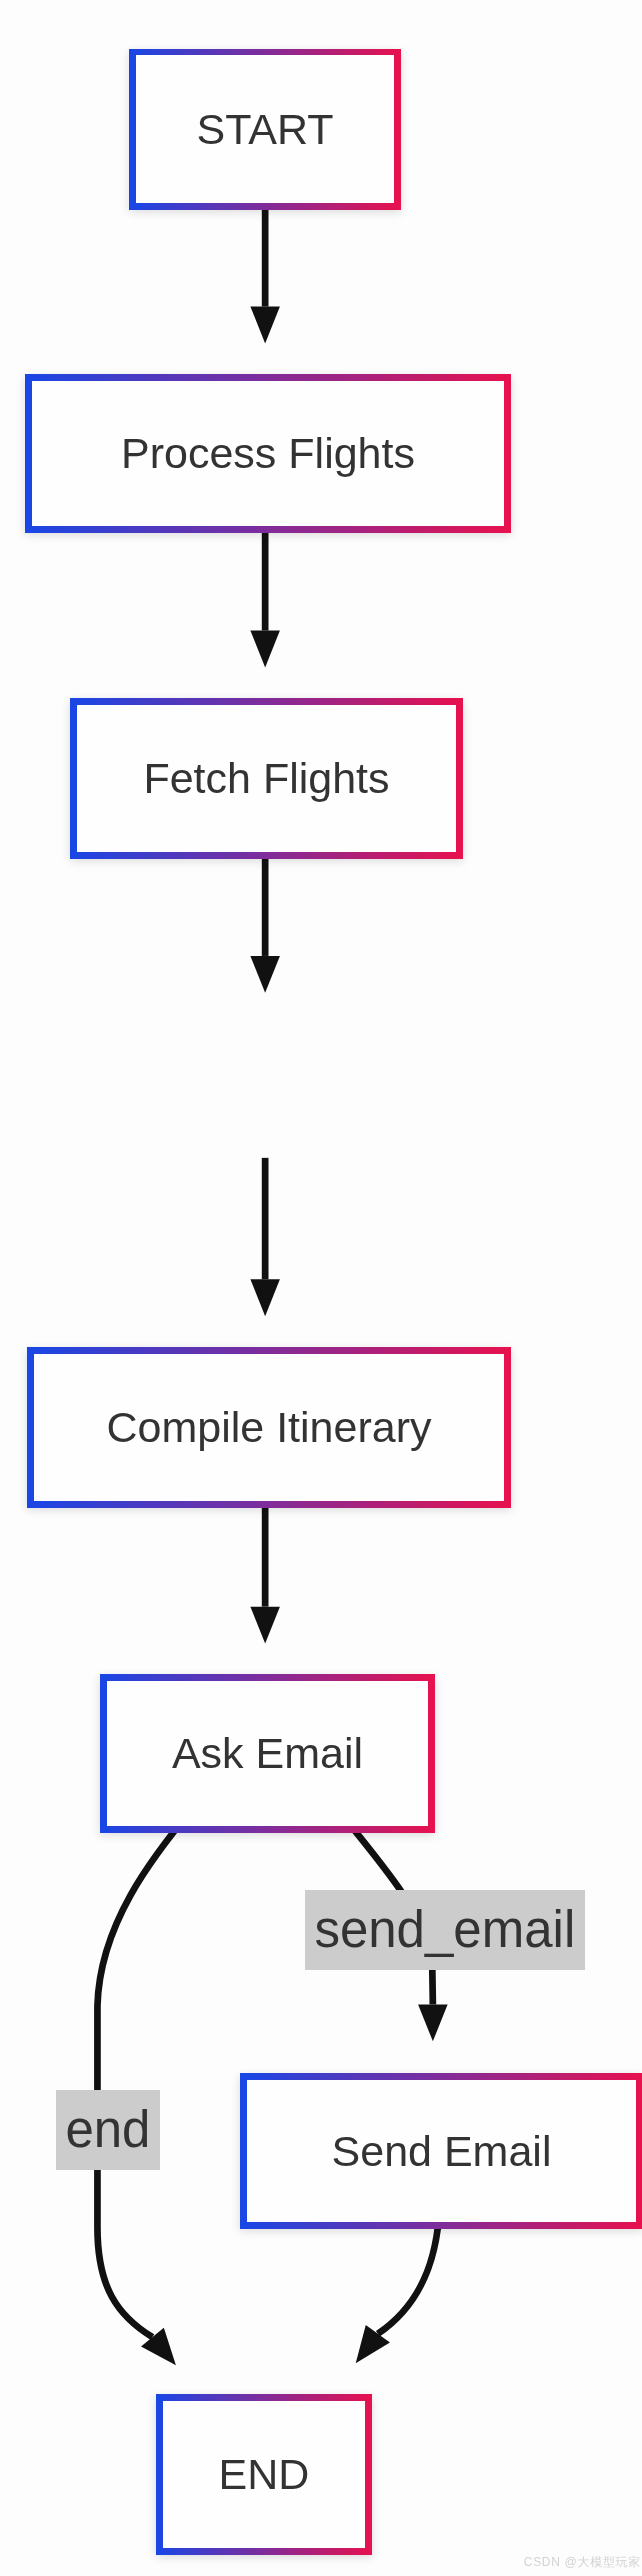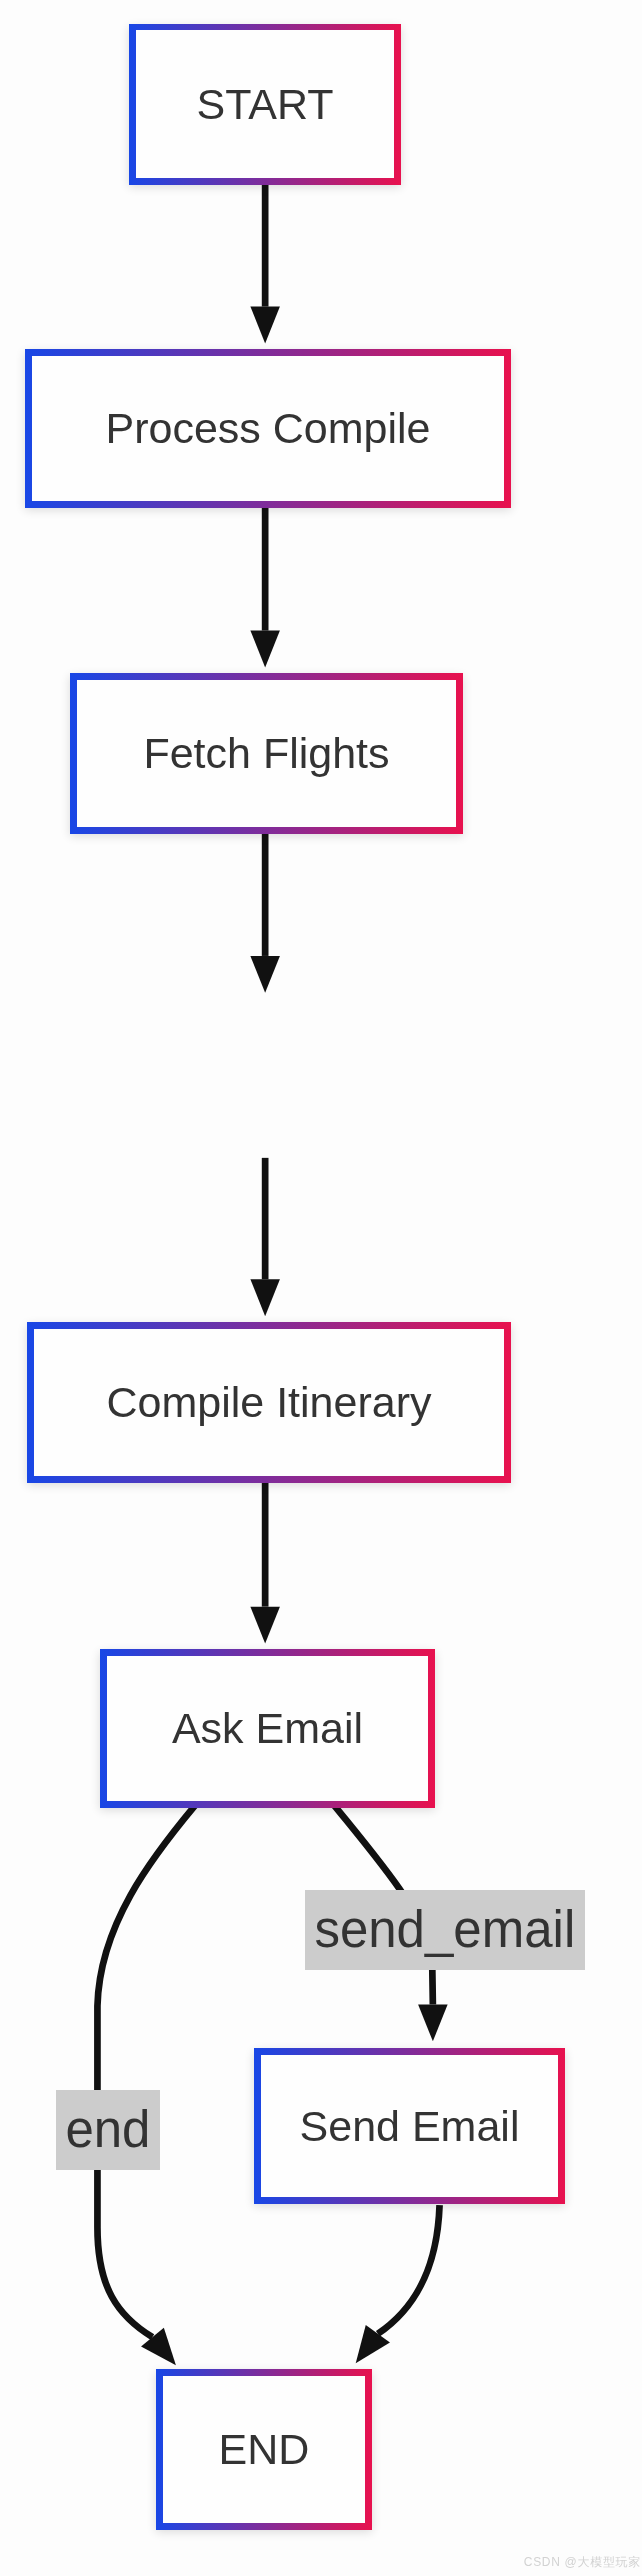--- a/index.html
+++ b/index.html
@@ -40,20 +40,21 @@
     fill:var(--arrow-color);
     stroke:none;
   }
   .node{
     position:absolute;
     z-index:2;
     display:flex;
     padding:6.7px;
     background:linear-gradient(90deg,var(--gradient-start),var(--gradient-end));
     box-shadow:0 3.4px 9.4px rgba(0,0,0,0.14);
+    margin-top:25px;
   }
   .node-inner{
     flex:1;
     background:var(--node-bg);
     display:flex;
     align-items:center;
     justify-content:center;
     font-size:43px;
     color:var(--node-text);
     white-space:nowrap;
@@ -108,37 +109,37 @@
 
     <path d="M655,3287 C652,3372 625,3437 563,3479"></path>
     <polygon points="530,3523 581,3492 545,3466"></polygon>
   </svg>
 
   <div class="node" style="left:129px;top:23.5px;width:272px;height:161px">
     <div class="node-inner">START</div>
   </div>
 
   <div class="node" style="left:25px;top:349px;width:486px;height:159px">
-    <div class="node-inner">Process Compile</div>
+    <div class="node-inner">Process Flights</div>
   </div>
 
   <div class="node" style="left:70px;top:673px;width:393px;height:161px">
     <div class="node-inner">Fetch Flights</div>
   </div>
 
 
   <div class="node" style="left:27px;top:1322px;width:484px;height:161px">
     <div class="node-inner">Compile Itinerary</div>
   </div>
 
   <div class="node" style="left:100px;top:1649px;width:335px;height:159px">
     <div class="node-inner">Ask Email</div>
   </div>
 
-  <div class="node" style="left:254px;top:2048px;width:311px;height:156px">
+  <div class="node" style="left:240px;top:2048px;width:403px;height:156px">
     <div class="node-inner">Send Email</div>
   </div>
 
   <div class="node" style="left:156px;top:2369px;width:216px;height:161px">
     <div class="node-inner">END</div>
   </div>
 
   <div class="edge-label" style="left:305px;top:1890px">send_email</div>
 
   <div class="edge-label" style="left:56px;top:2090px">end</div>

